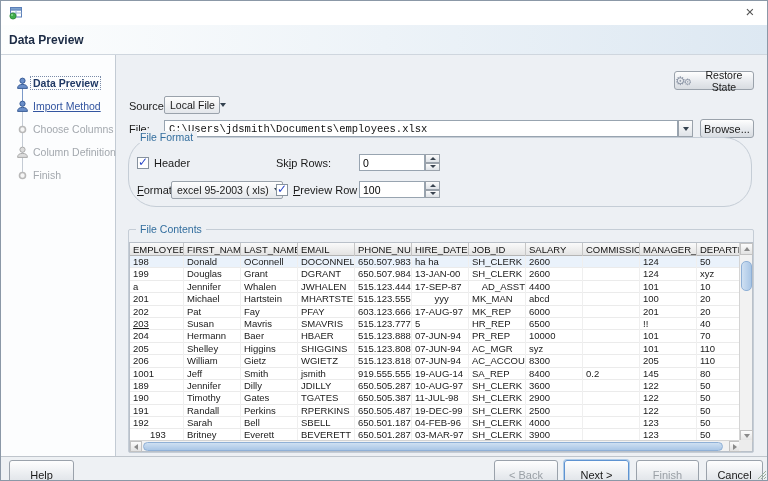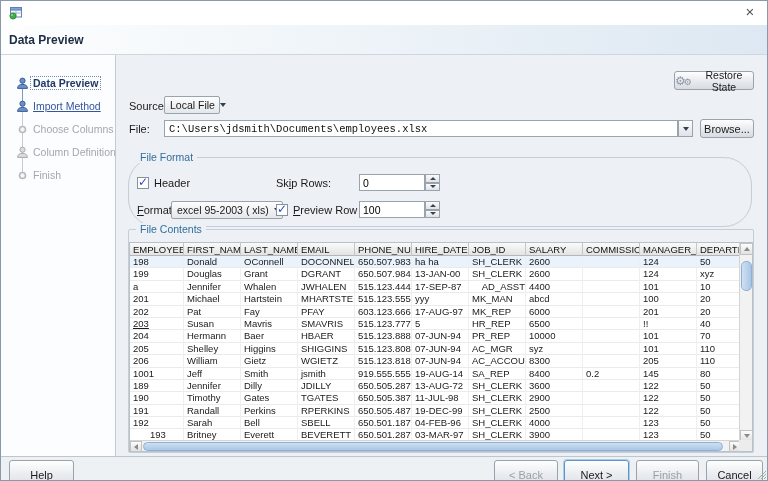--- a/index.html
+++ b/index.html
@@ -216,21 +216,21 @@
       <i class="caret"></i>
     </div>
 
     <span class="lbl" style="left:13px; top:68px;">File:</span>
     <input class="text-field" style="left: 48px; top: 65px; width: 514px; height: 17px;" value="C:\Users\jdsmith\Documents\employees.xlsx">
     <div class="combo-arrow-btn" style="left:562px; top:65px;">
       <i class="caret"></i>
     </div>
     <button class="btn" style="left:584px; top:64px; width:54px; height:19px;">Browse...</button>
 
-    <div class="groupbox" style="left:12px; top:102px; width:624px; height:70px;border-radius:28px;">
+    <div class="groupbox" style="left:12px; top:82px; width:624px; height:70px;border-radius:28px;">
       <span class="legend">File Format</span>
 
       <span class="checkbox checked" style="left:8px; top:19px;"></span>
       <span class="lbl" style="left:25px; top:19px;">Header</span>
 
       <span class="lbl" style="left:147px; top:19px;">Sk<u>i</u>p Rows:</span>
       <div class="spinner" style="left:230px; top:16px; width:81px;">
         <input class="spin-input" style="width: 66px;" value="0">
         <div class="spin-btns">
           <div class="spin-btn up">
@@ -319,21 +319,21 @@
               <div class="td" style="width: 57px;"></div>
               <div class="td" style="width: 57px;">101</div>
               <div class="td" style="width: 44px;">10</div>
             </div>
             <div class="tr">
               <div class="td" style="width: 54px;">201</div>
               <div class="td" style="width: 57px;">Michael</div>
               <div class="td" style="width: 57px;">Hartstein</div>
               <div class="td" style="width: 57px;">MHARTSTE</div>
               <div class="td" style="width: 57px;">515.123.5555</div>
-              <div class="td" style="width: 57px;">yyy</div>
+              <div class="td" style="width: 57px; text-align: center;">yyy</div>
               <div class="td" style="width: 57px;">MK_MAN</div>
               <div class="td" style="width: 57px;">abcd</div>
               <div class="td" style="width: 57px;"></div>
               <div class="td" style="width: 57px;">100</div>
               <div class="td" style="width: 44px;">20</div>
             </div>
             <div class="tr">
               <div class="td" style="width: 54px;">202</div>
               <div class="td" style="width: 57px;">Pat</div>
               <div class="td" style="width: 57px;">Fay</div>
@@ -410,21 +410,21 @@
               <div class="td" style="width: 57px;">0.2</div>
               <div class="td" style="width: 57px;">145</div>
               <div class="td" style="width: 44px;">80</div>
             </div>
             <div class="tr">
               <div class="td" style="width: 54px;">189</div>
               <div class="td" style="width: 57px;">Jennifer</div>
               <div class="td" style="width: 57px;">Dilly</div>
               <div class="td" style="width: 57px;">JDILLY</div>
               <div class="td" style="width: 57px;">650.505.2876</div>
-              <div class="td" style="width: 57px;">13-AUG-72</div>
+              <div class="td" style="width: 57px;">10-AUG-97</div>
               <div class="td" style="width: 57px;">SH_CLERK</div>
               <div class="td" style="width: 57px;">3600</div>
               <div class="td" style="width: 57px;"></div>
               <div class="td" style="width: 57px;">122</div>
               <div class="td" style="width: 44px;">50</div>
             </div>
             <div class="tr">
               <div class="td" style="width: 54px;">190</div>
               <div class="td" style="width: 57px;">Timothy</div>
               <div class="td" style="width: 57px;">Gates</div>

